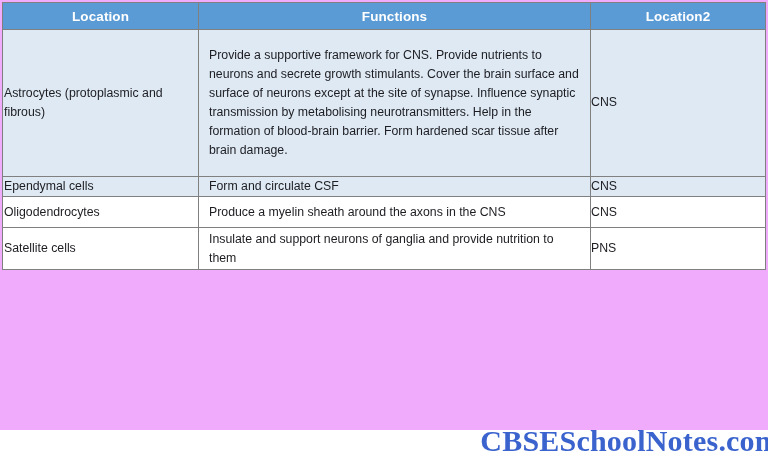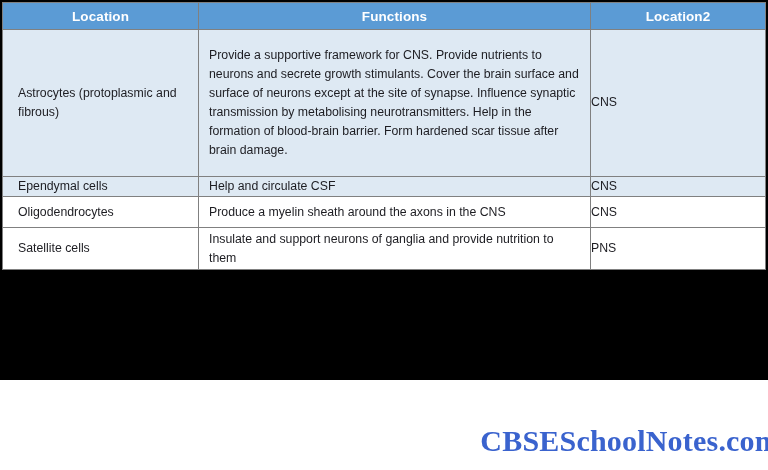--- a/index.html
+++ b/index.html
@@ -10,22 +10,22 @@
     width: 768px;
     height: 470px;
     background: #ffffff;
     font-family: "Liberation Sans", sans-serif;
     overflow: hidden;
   }
 
   #page {
     position: relative;
     width: 768px;
-    height: 380px;
-    background: #000000;
+    height: 430px;
+    background: #f0abfc;
   }
 
   
   .table-wrap {
     position: absolute;
     left: 2px;
     top: 2px;
     width: 763px;
   }
 
@@ -59,21 +59,21 @@
   }
 
   
   tbody td {
     font-size: 12.3px;
     color: #1d1d22;
     line-height: 1.55;
     padding: 4px 6px 4px 5px;
   }
 
-  tbody td.col-loc   { padding-left: 15px; }
+  tbody td.col-loc   { padding-left: 1px; }
   tbody td.col-func  { padding-left: 10px; padding-right: 10px; }
   tbody td.col-loc2  { }
 
   tr.shade td { background: #DEE9F3; }
   tr.plain td { background: #ffffff; }
 
   
   tr.r0 td { height: 146px; }
   tr.r1 td { height: 48px; }
   tr.r2 td { height: 18px; }
@@ -118,21 +118,21 @@
 
         <tr class="r0 shade">
           <td class="col-loc">Astrocytes (protoplasmic and fibrous)</td>
           <td class="col-func">Provide a supportive framework for CNS. Provide nutrients to neurons and secrete growth stimulants. Cover the brain surface and surface of neurons except at the site of synapse. Influence synaptic transmission by metabolising neurotransmitters. Help in the formation of blood-brain barrier. Form hardened scar tissue after brain damage.</td>
           <td class="col-loc2">CNS</td>
         </tr>
 
 
         <tr class="r2 shade">
           <td class="col-loc">Ependymal cells</td>
-          <td class="col-func">Help and circulate CSF</td>
+          <td class="col-func">Form and circulate CSF</td>
           <td class="col-loc2">CNS</td>
         </tr>
 
         <tr class="r3 plain">
           <td class="col-loc">Oligodendrocytes</td>
           <td class="col-func">Produce a myelin sheath around the axons in the CNS</td>
           <td class="col-loc2">CNS</td>
         </tr>
 
 

